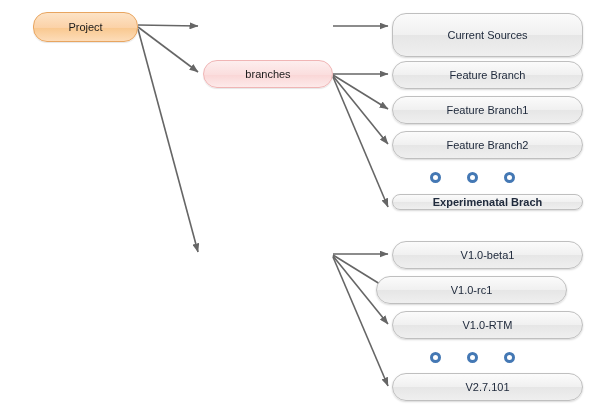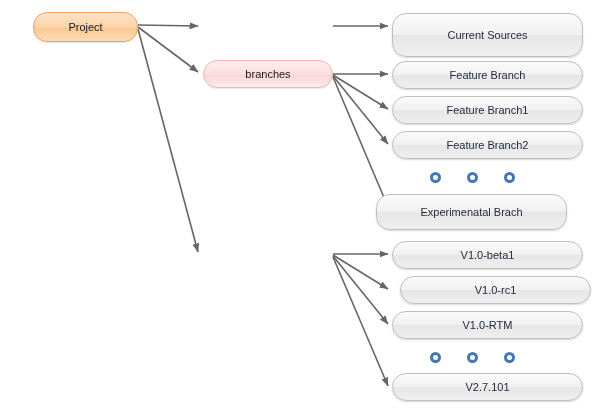--- a/index.html
+++ b/index.html
@@ -114,27 +114,27 @@
       </div>
       <div class="node node-leaf" style="left: 392px; top: 61px; width: 191px; height: 28px;">
         <span>Feature Branch</span>
       </div>
       <div class="node node-leaf" style="left: 392px; top: 96px; width: 191px; height: 28px;">
         <span>Feature Branch1</span>
       </div>
       <div class="node node-leaf" style="left: 392px; top: 131px; width: 191px; height: 28px;">
         <span>Feature Branch2</span>
       </div>
-      <div class="node node-leaf" style="left: 376px; top: 194px; width: 191px; height: 36px;">
+      <div class="node node-leaf" style="left: 392px; top: 194px; width: 191px; height: 16px; font-weight: bold;">
         <span>Experimenatal Brach</span>
       </div>
       <div class="node node-leaf" style="left: 392px; top: 241px; width: 191px; height: 28px;">
         <span>V1.0-beta1</span>
       </div>
-      <div class="node node-leaf" style="left: 400px; top: 276px; width: 191px; height: 28px; text-align: center;">
+      <div class="node node-leaf" style="left: 376px; top: 276px; width: 191px; height: 28px; text-align: center;">
         <span>V1.0-rc1</span>
       </div>
       <div class="node node-leaf" style="left: 392px; top: 311px; width: 191px; height: 28px;">
         <span>V1.0-RTM</span>
       </div>
       <div class="node node-leaf" style="left: 392px; top: 373px; width: 191px; height: 28px;">
         <span>V2.7.101</span>
       </div>
     </div>
   <div id="ellipsis-layer">

